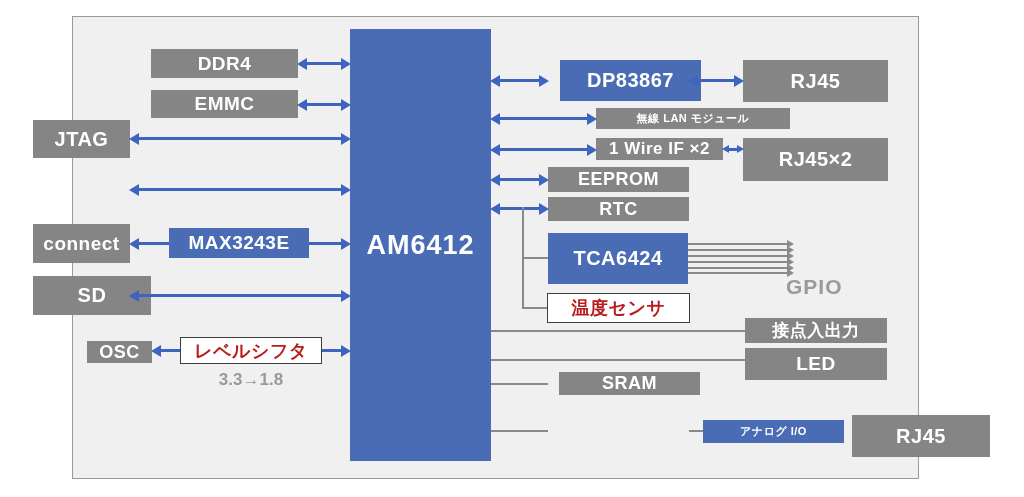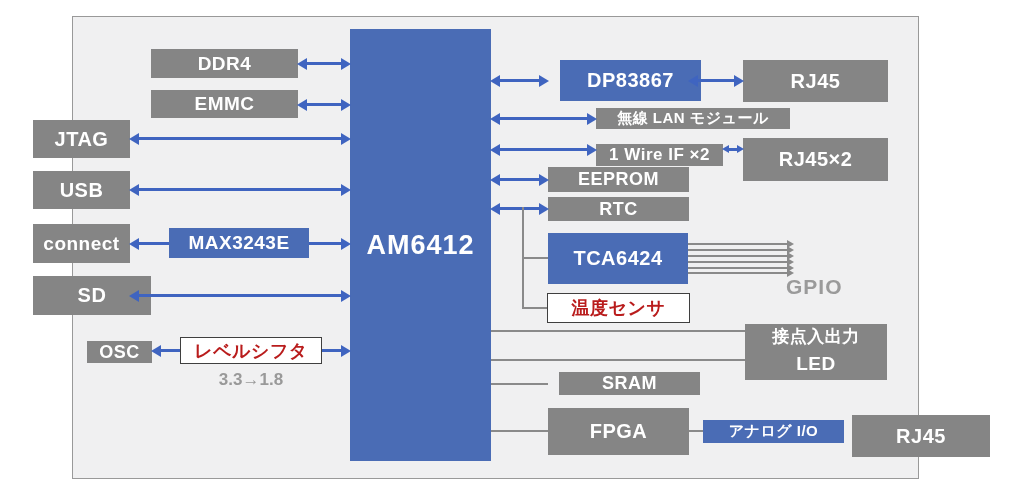--- a/index.html
+++ b/index.html
@@ -18,22 +18,22 @@
     background:#f0f0f1;border:1.5px solid #999;box-sizing:border-box;
   }
   .box{
     position:absolute;display:flex;align-items:center;justify-content:center;
     font-weight:700;color:#fff;box-sizing:border-box;letter-spacing:.5px;
     white-space:nowrap;
   }
   .gray{background:var(--box-gray);}
   .blue{background:var(--box-blue);}
   .white{background:#fff;border:1.5px solid #3f3f3f;color:#b91c1c;}
-  .f16{font-size:15px;}
-  .f17{font-size:17px;margin-top:6px;}
+  .f16{font-size:11px;}
+  .f17{font-size:17px;}
   .f18{font-size:18px;}
   .f19{font-size:19px;}
   .f20{font-size:20px;}
   .f27{font-size:27px;letter-spacing:1px;}
   
   .arr{position:absolute;height:3px;background:var(--arrow-blue);}
   .arr.hl::before{
     content:"";position:absolute;left:-9px;top:50%;transform:translateY(-50%);
     width:0;height:0;border-top:6px solid transparent;border-bottom:6px solid transparent;
     border-right:10px solid var(--arrow-blue);
@@ -62,41 +62,39 @@
 
 <div class="stage">
 
   <div class="board"></div>
 
   <div class="box blue f27" style="left:350px;top:29px;width:141px;height:432px;">AM6412</div>
 
   <div class="box gray f19" style="left:151px;top:49px;width:147px;height:29px;">DDR4</div>
   <div class="box gray f19" style="left:151px;top:90px;width:147px;height:28px;">EMMC</div>
   <div class="box gray f20" style="left:33px;top:120px;width:97px;height:38px;">JTAG</div>
-  <div class="box gray f20" style="left:33px;top:171px;width:97px;height:38px;">USB</div>
   <div class="box gray f19" style="left:33px;top:224px;width:97px;height:39px;">connect</div>
   <div class="box blue f19" style="left:169px;top:228px;width:140px;height:30px;">MAX3243E</div>
   <div class="box gray f20" style="left:33px;top:276px;width:118px;height:39px;">SD</div>
   <div class="box gray f18" style="left:87px;top:341px;width:65px;height:22px;">OSC</div>
   <div class="box white f18" style="left:180px;top:337px;width:142px;height:27px;">レベルシフタ</div>
   <div class="lbl lbl-note">3.3→1.8</div>
 
   <div class="box blue f20" style="left:548px;top:60px;width:141px;height:41px;margin-left:12px;">DP83867</div>
   <div class="box gray f20" style="left:743px;top:60px;width:145px;height:42px;">RJ45</div>
   <div class="box gray f16" style="left:596px;top:108px;width:194px;height:21px;">無線 LAN モジュール</div>
   <div class="box gray f17" style="left:596px;top:138px;width:127px;height:22px;">1 Wire IF ×2</div>
   <div class="box gray f20" style="left:743px;top:138px;width:145px;height:43px;">RJ45×2</div>
   <div class="box gray f18" style="left:548px;top:167px;width:141px;height:25px;">EEPROM</div>
   <div class="box gray f18" style="left:548px;top:197px;width:141px;height:24px;text-align:right;">RTC</div>
   <div class="box blue f20" style="left:548px;top:233px;width:140px;height:51px;">TCA6424</div>
   <div class="box white f18" style="left:547px;top:293px;width:143px;height:30px;">温度センサ</div>
   <div class="box gray f17" style="left:745px;top:318px;width:142px;height:25px;">接点入出力</div>
   <div class="box gray f19" style="left:745px;top:348px;width:142px;height:32px;">LED</div>
   <div class="box gray f18" style="left:548px;top:372px;width:141px;height:23px;margin-left:11px;">SRAM</div>
-  <div class="box gray f20" style="left:548px;top:408px;width:141px;height:47px;">FPGA</div>
   <div class="box blue f16" style="left:703px;top:420px;width:141px;height:23px;">アナログ I/O</div>
   <div class="box gray f20" style="left:852px;top:415px;width:138px;height:42px;">RJ45</div>
 
   <div class="lbl lbl-gpio">GPIO</div>
 
   <div class="arr hl hr" style="left:306px;top:62px;width:36px;"></div>
   <div class="arr hl hr" style="left:306px;top:103px;width:36px;"></div>
   <div class="arr hl hr" style="left:138px;top:137px;width:204px;"></div>
   <div class="arr hl hr" style="left:138px;top:188px;width:204px;"></div>
   <div class="arr hl" style="left:138px;top:242px;width:31px;"></div>

